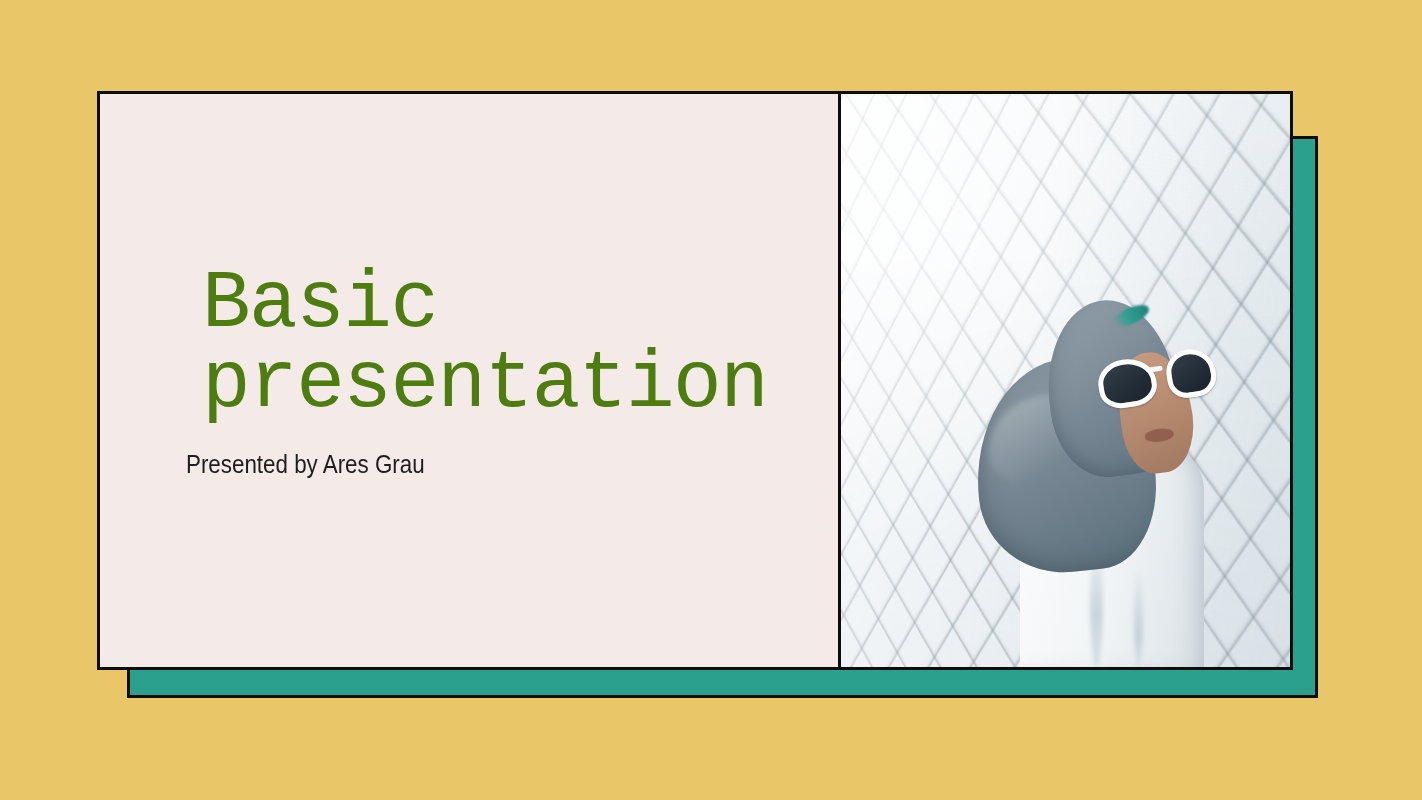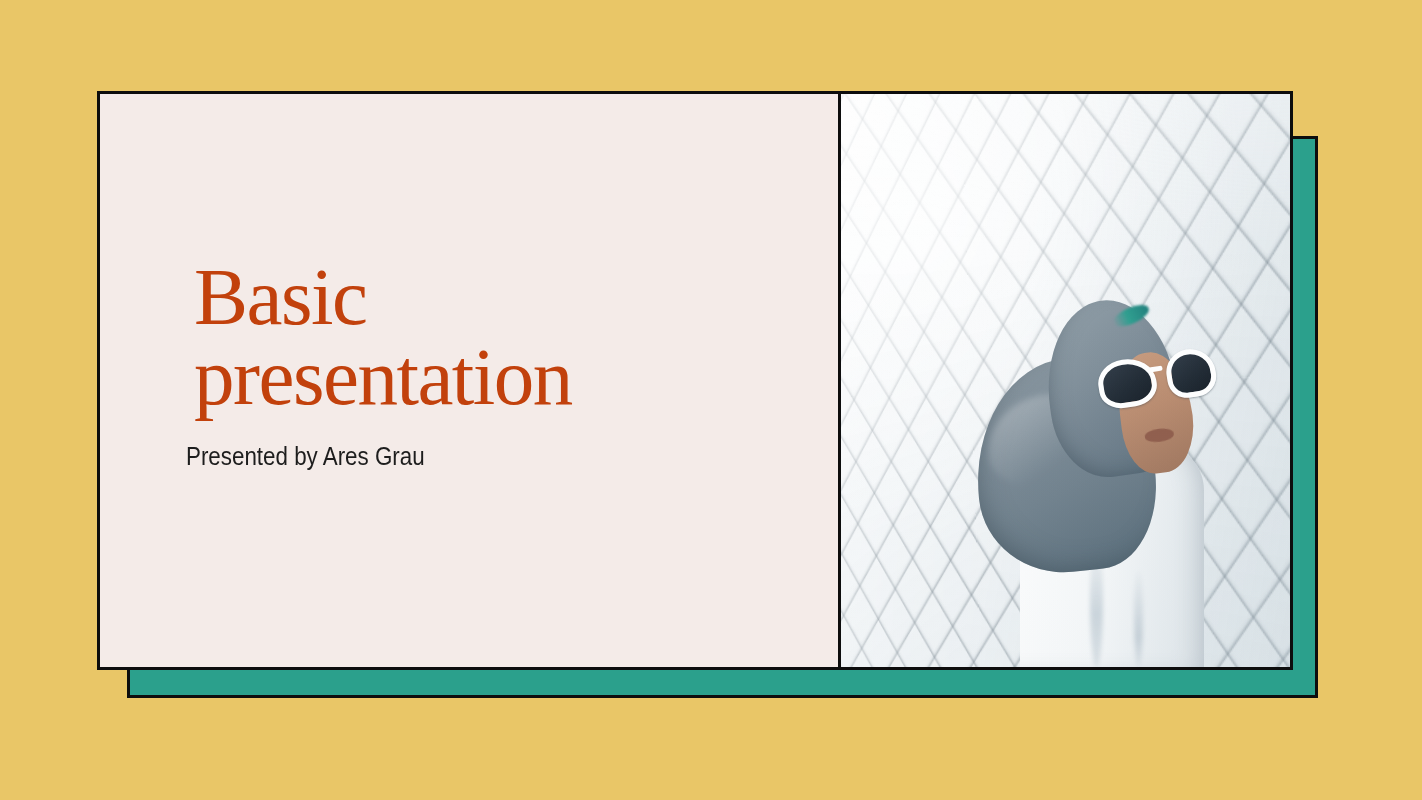--- a/index.html
+++ b/index.html
@@ -60,27 +60,27 @@
   }
 
   #title-block {
     position: absolute;
     left: 86px;
     top: 155px;
     width: 620px;
   }
 
   #slide-title {
-    margin: 8px;
-    font-family: Liberation Serif, serif;
+    margin: 16px;
+    font-family: Liberation Mono, monospace;
     font-size: 81px;
     line-height: 0.99;
     font-weight: 400;
     letter-spacing: -1.5px;
-    color: #c2410c;
+    color: #4d7c0f;
     white-space: pre-line;
   }
 
   #slide-subtitle {
     margin: 24px 0 0 0;
     font-family: "Liberation Sans Narrow", "Liberation Sans", sans-serif;
     font-size: 26px;
     font-weight: 400;
     letter-spacing: 0px;
     color: #1d1d1d;

